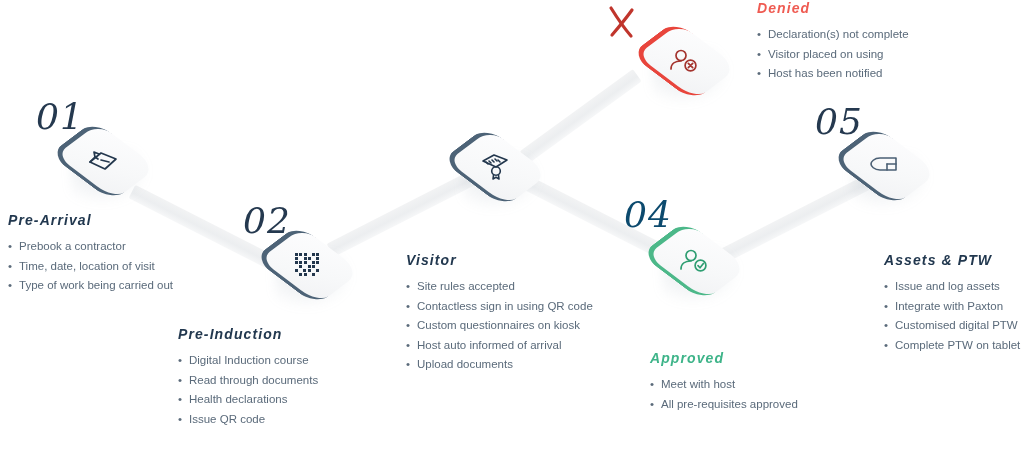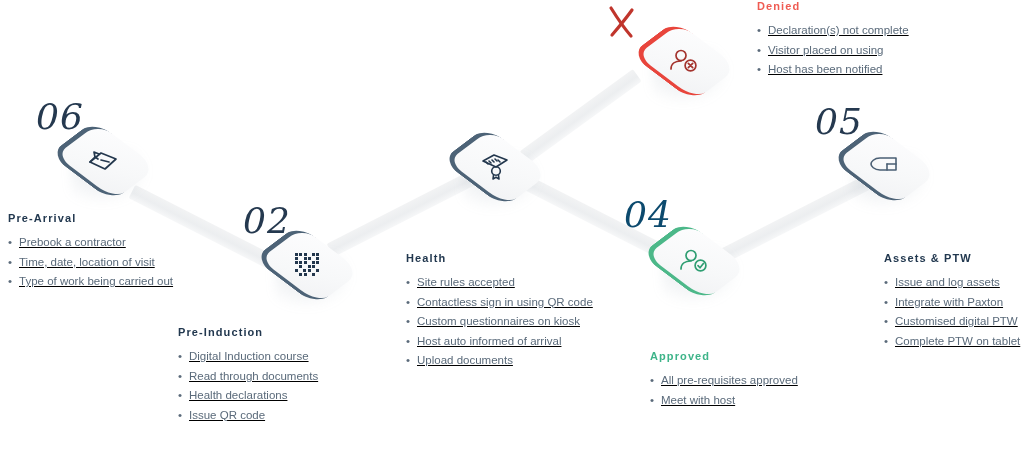--- a/index.html
+++ b/index.html
@@ -71,29 +71,30 @@
     letter-spacing:1px;
     z-index:6;
     white-space:nowrap;
   }
   .num.green{color:#0c4a6e;}
 
   
   .block{position:absolute;z-index:5;}
   .block h3{
     margin:0 0 9px 0;
-    font-size:11px;
+    font-size:14px;
     font-weight:700;
     color:#22384f;
     letter-spacing:1.1px;
     white-space:nowrap;
+    font-style:italic;
   }
   .block.denied h3{color:#ef5b52;}
   .block.approved h3{color:#3eb489;}
-  .block ul{margin:0;padding:0;list-style:none;text-decoration:underline;}
+  .block ul{margin:0;padding:0;list-style:none;}
   .block li{
     font-size:11.5px;
     color:#5a6a7a;
     line-height:19.5px;
     white-space:nowrap;
     position:relative;
     padding-left:11px;
   }
   .block li:before{
     content:"\2022";
@@ -125,21 +126,21 @@
     <div class="edge"></div>
     <div class="glyph">
       <svg width="34" height="26" viewBox="0 0 34 26" fill="none" stroke="#23374d" stroke-width="1.7" stroke-linejoin="round" stroke-linecap="round">
         <path d="M4 14 L15 5 L30 11 L19 21 Z"></path>
         <path d="M4 14 L9 9 L12 11"></path>
         <path d="M9 9 L8 4 L13 6"></path>
         <path d="M15 12 L23 14"></path>
       </svg>
     </div>
   </div>
-  <div class="num" style="left:36px;top:96px;">06</div>
+  <div class="num" style="left:36px;top:96px;">01</div>
 
   <div class="node" style="left:268px;top:226px;">
     <div class="shadow"></div>
     <div class="face"></div>
     <div class="edge"></div>
     <div class="glyph">
       <svg width="30" height="30" viewBox="0 0 30 30" fill="#23374d">
         <rect x="3" y="3" width="3" height="3"></rect>
           <rect x="7" y="3" width="3" height="3"></rect>
         <rect x="12" y="3" width="3" height="3"></rect>
@@ -249,21 +250,21 @@
     <h3>Pre-Induction</h3>
     <ul>
       <li>Digital Induction course</li>
       <li>Read through documents</li>
       <li>Health declarations</li>
       <li>Issue QR code</li>
     </ul>
   </div>
 
   <div class="block" style="left:406px;top:252px;">
-    <h3>Health</h3>
+    <h3>Visitor</h3>
     <ul>
       <li>Site rules accepted</li>
       <li>Contactless sign in using QR code</li>
       <li>Custom questionnaires on kiosk</li>
       <li>Host auto informed of arrival</li>
       <li>Upload documents</li>
     </ul>
   </div>
 
   <div class="block denied" style="left:757px;top:0px;">
@@ -271,22 +272,22 @@
     <ul>
       <li>Declaration(s) not complete</li>
       <li>Visitor placed on using</li>
       <li>Host has been notified</li>
     </ul>
   </div>
 
   <div class="block approved" style="left:650px;top:310px;margin-top:40px;">
     <h3>Approved</h3>
     <ul>
+      <li>Meet with host</li>
       <li>All pre-requisites approved</li>
-      <li>Meet with host</li>
     </ul>
   </div>
 
   <div class="block" style="left:884px;top:252px;">
     <h3>Assets &amp; PTW</h3>
     <ul>
       <li>Issue and log assets</li>
       <li>Integrate with Paxton</li>
       <li>Customised digital PTW</li>
       <li>Complete PTW on tablet</li>

